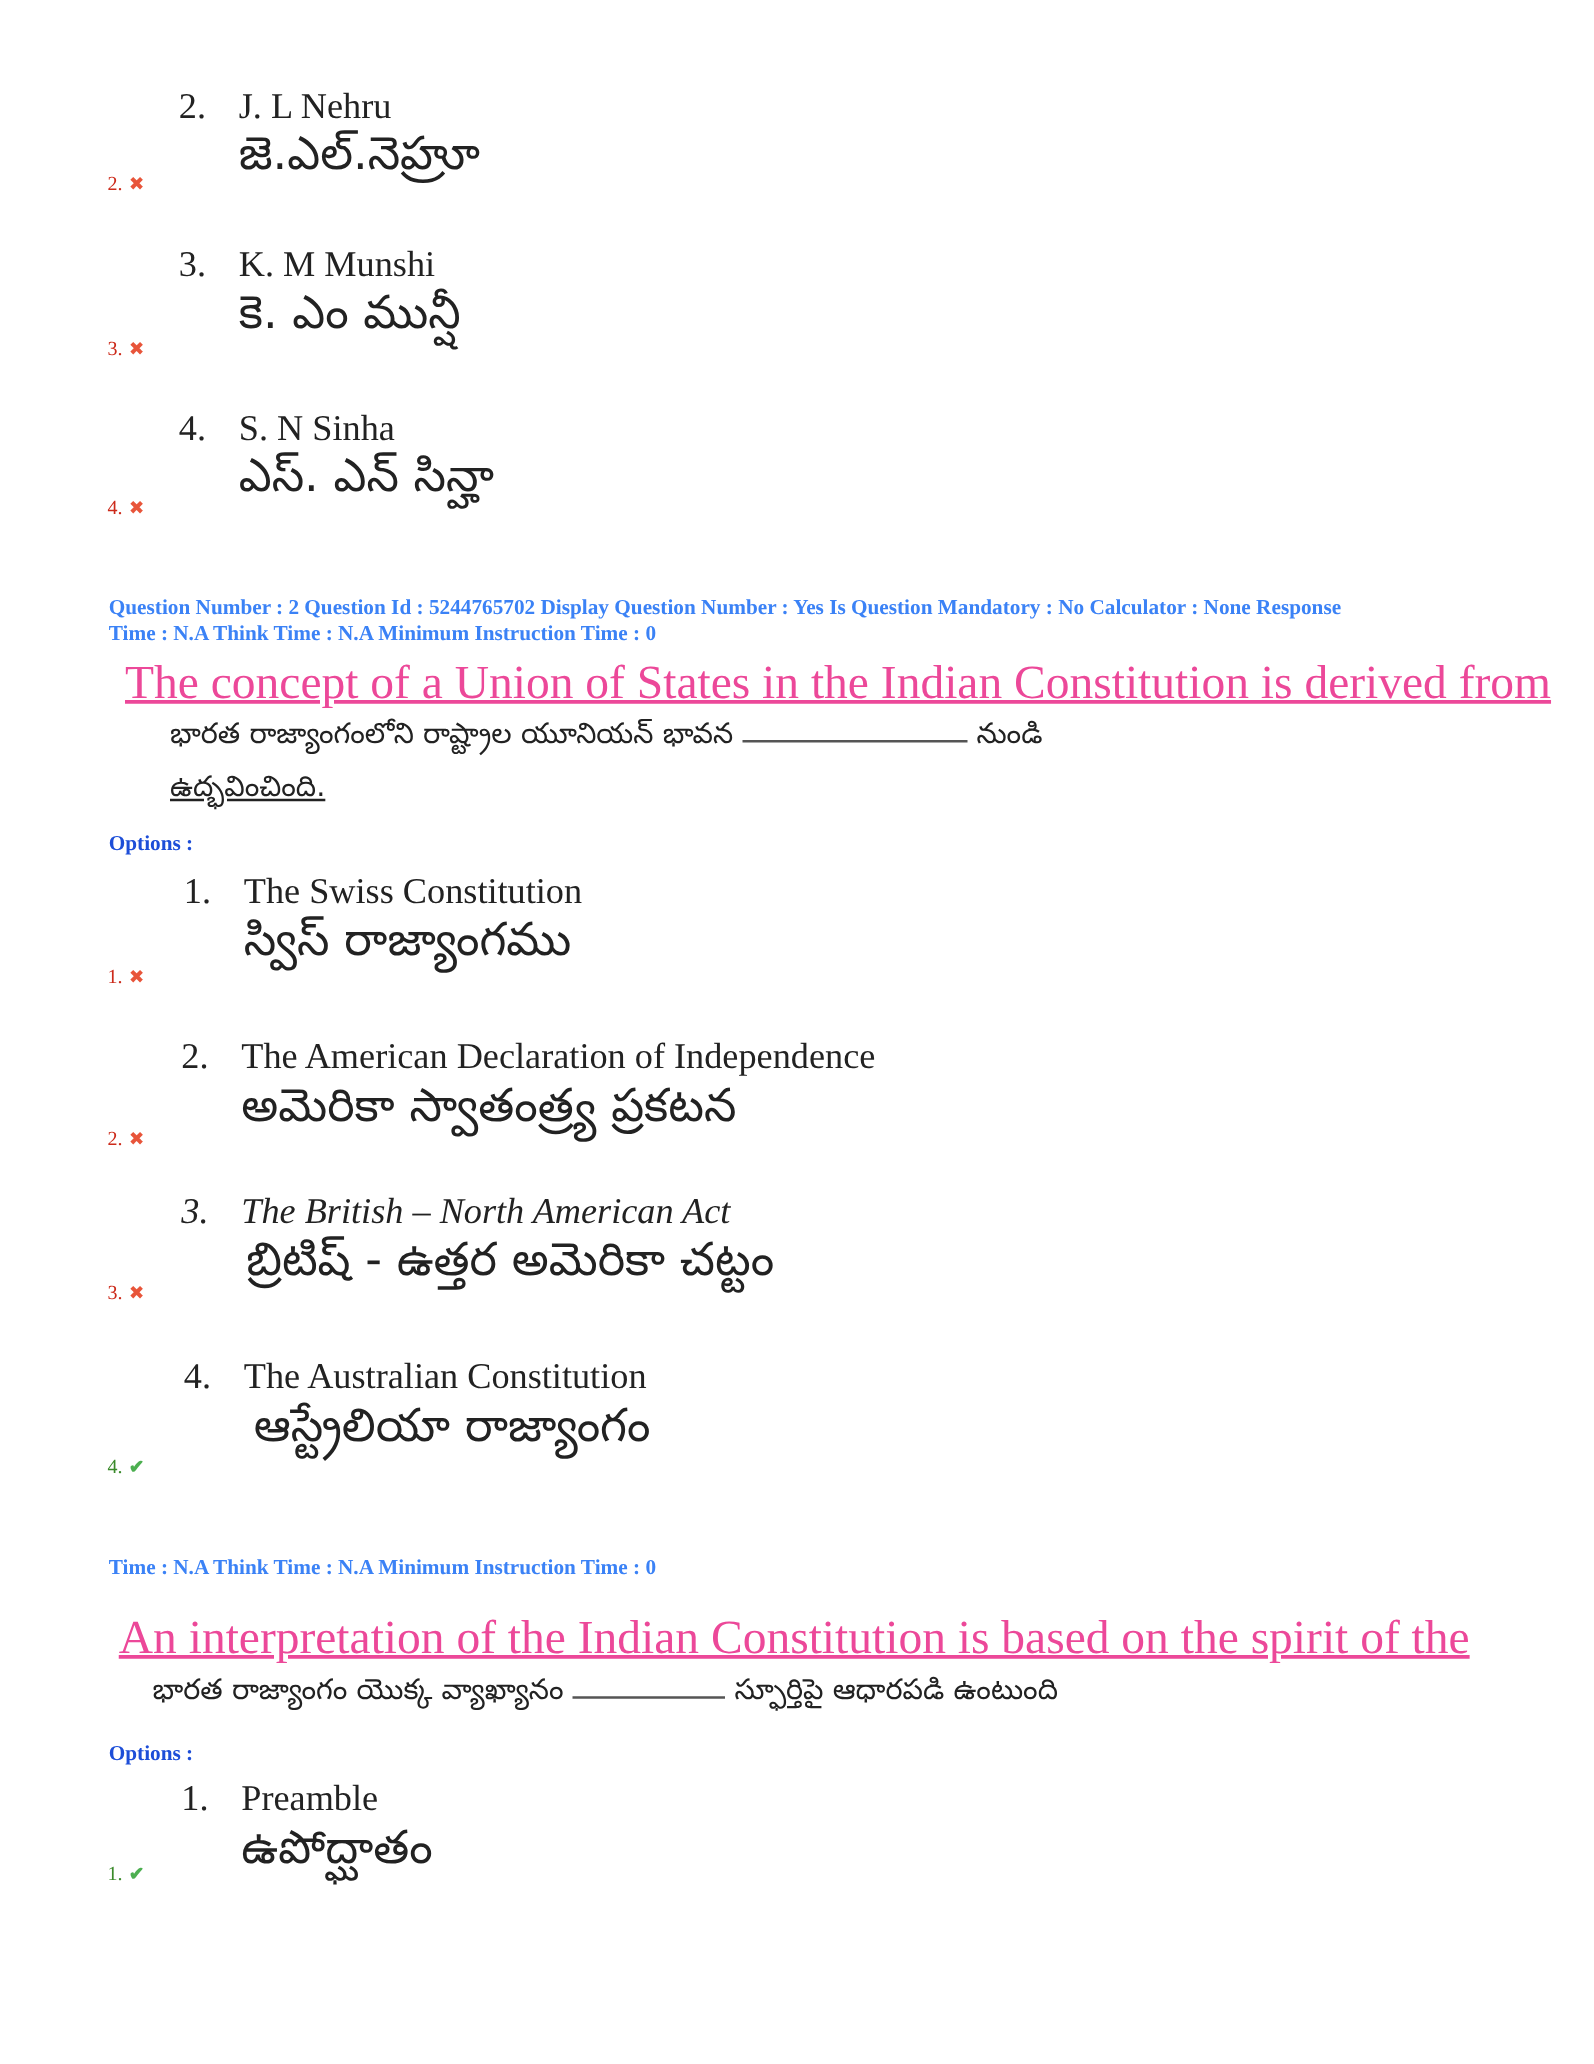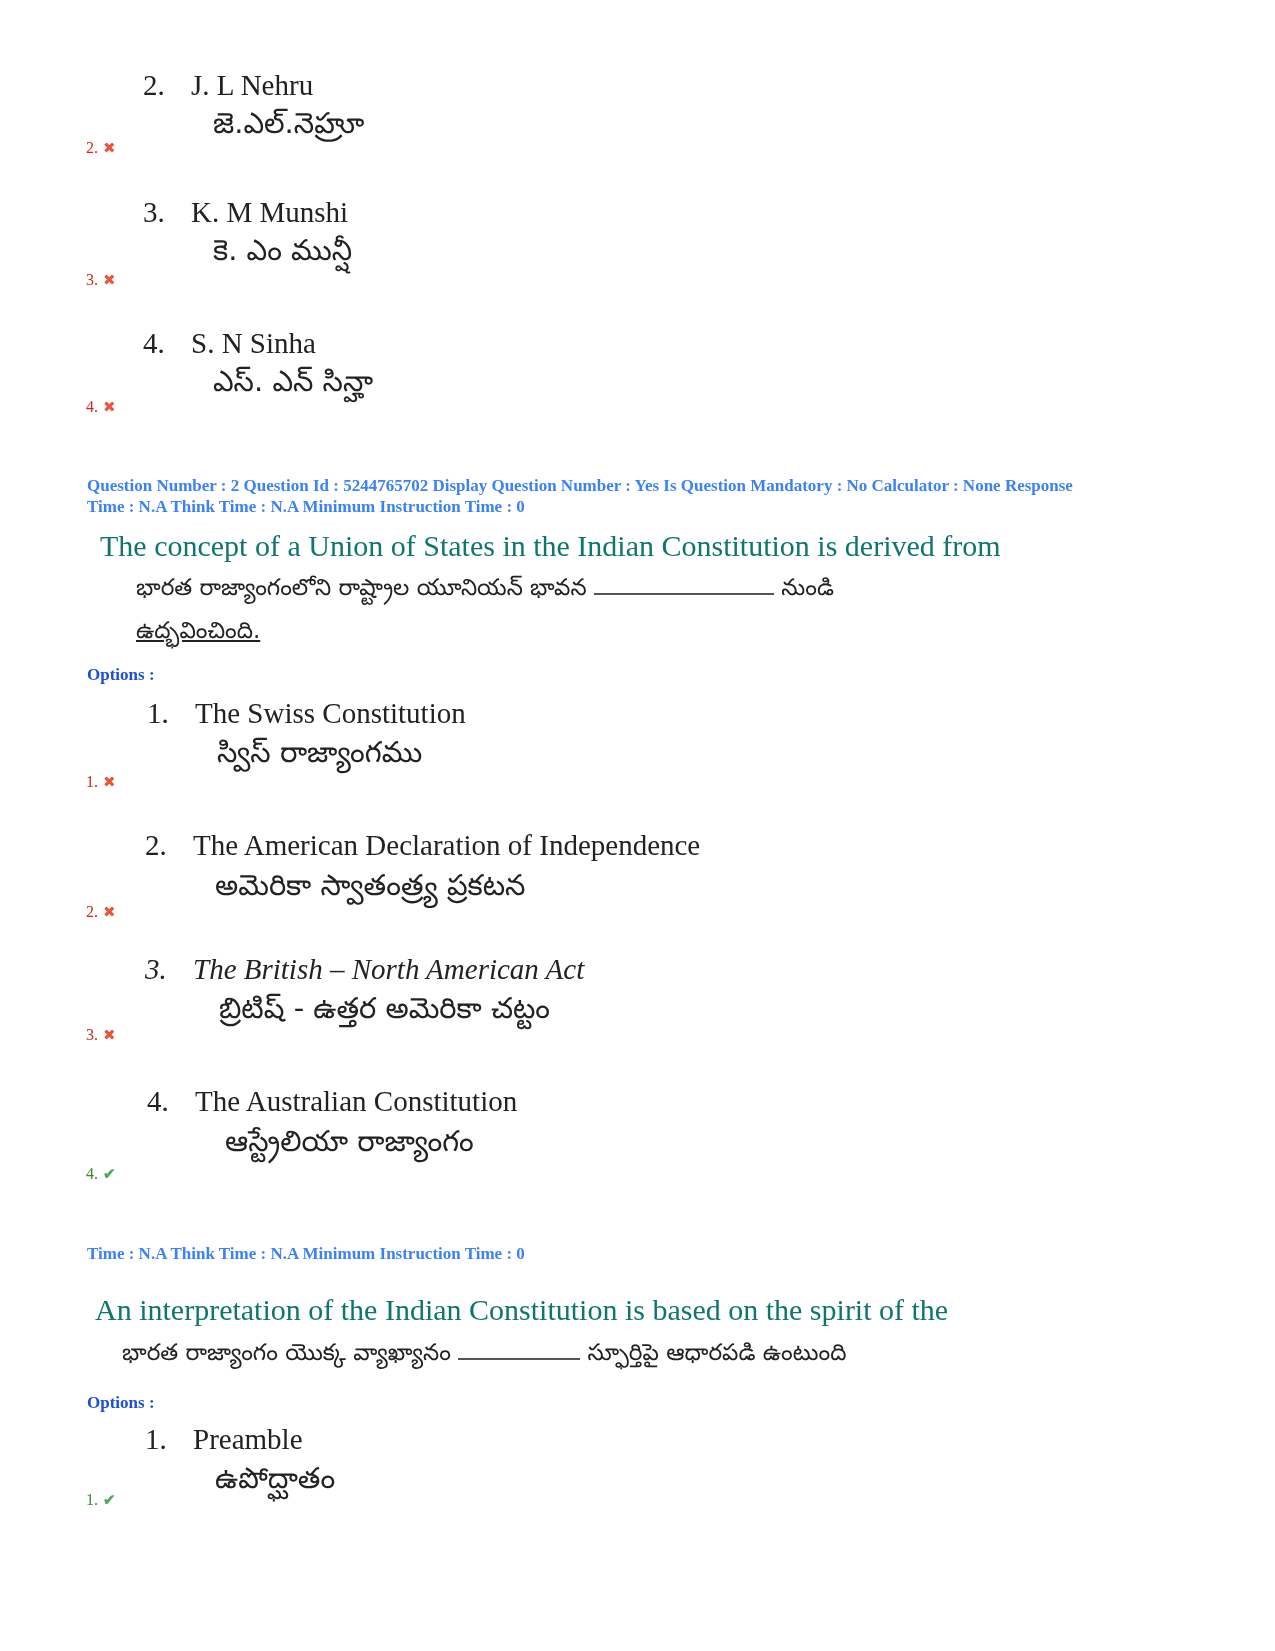--- a/index.html
+++ b/index.html
@@ -1,29 +1,29 @@
 <!DOCTYPE html>
 <html><head>
 <meta charset="utf-8">
 <style>
   html, body { margin:0; padding:0; background:#ffffff; }
   body { width:1275px; height:1651px; position:relative; overflow:hidden;
          font-family:"Liberation Serif", "DejaVu Serif", serif; color:#1a1a1a; }
   .abs { position:absolute; white-space:nowrap; }
   .opt-en { font-size:29px; line-height:34px; color:#222; }
   .opt-num { display:inline-block; width:48px; }
-  .opt-te { font-family:"DejaVu Sans", sans-serif; font-size:29px; line-height:38px; color:#222;margin-left:22px; }
+  .opt-te { font-family:"DejaVu Sans", sans-serif; font-size:37px; line-height:38px; color:#222; }
   .marker { font-size:16px; line-height:18px; }
   .marker.wrong { color:#cc2a1a; }
   .marker.right { color:#3a8a2a; }
   .marker .icon { display:inline-block; margin-left:5px; font-size:15px; }
   .marker.wrong .icon { color:#e8553a; }
   .marker.right .icon { color:#4caf50; font-weight:bold; }
   .meta { font-size:17px; font-weight:bold; line-height:21px; color:#3b82f6; width:1110px; white-space:normal; }
-  .qtext { font-size:30px; line-height:36px; color:#0f766e; }
+  .qtext { font-size:38px; line-height:36px; color:#ec4899;text-decoration:underline; }
   .qtel { font-family:"DejaVu Sans", sans-serif; font-size:23px; line-height:42px; color:#222; }
   .blank { display:inline-block; border-bottom:2px solid #555; vertical-align:baseline; }
   .options-label { font-size:17px; font-weight:bold; color:#1d4ed8; }
 </style>
 </head>
 <body>
 
 <div>
   <div class="abs opt-en" style="left:143px; top:68px;"><span class="opt-num">2.</span><span>J. L Nehru</span></div>
   <div class="abs opt-te" style="left:191px; top:104px;">జె.ఎల్.నెహ్రూ</div>

